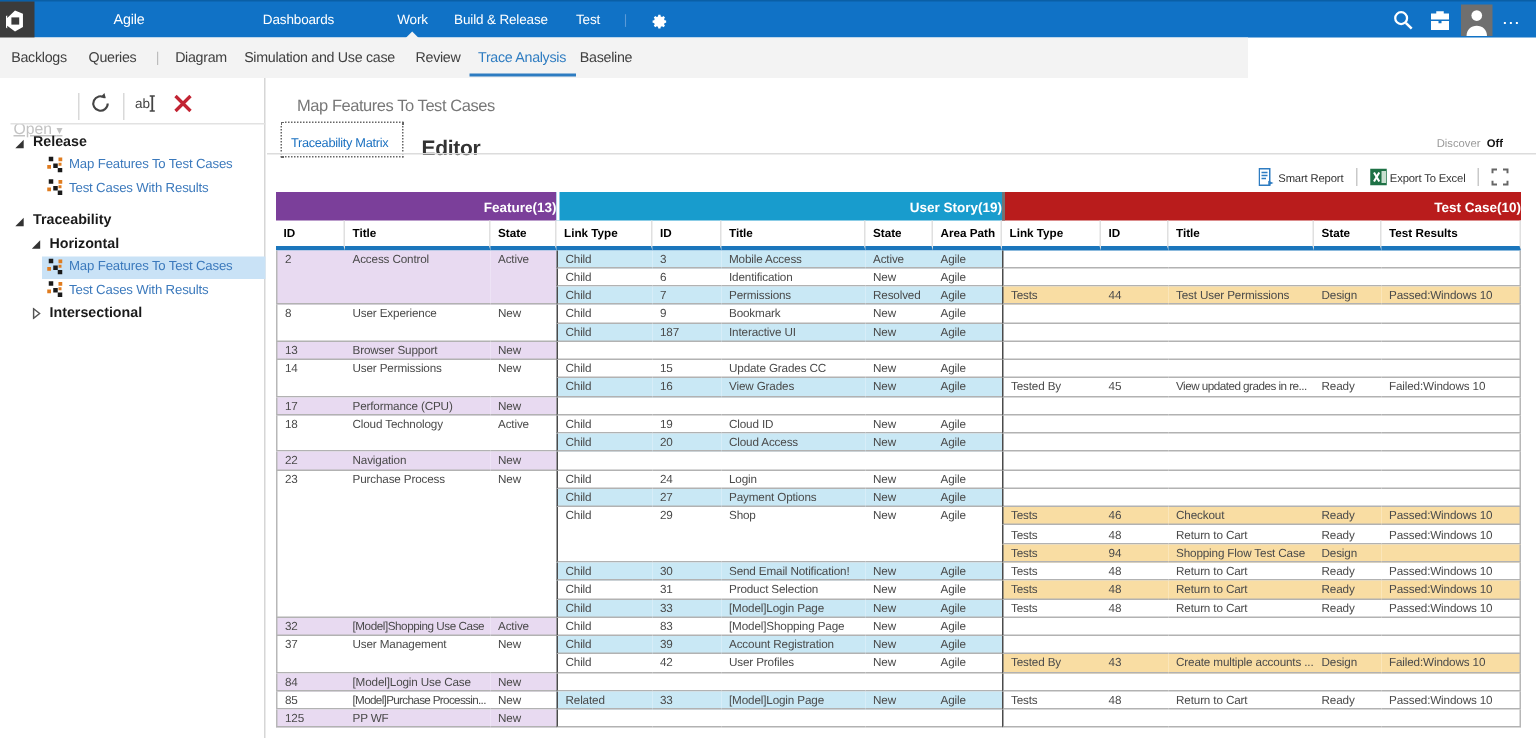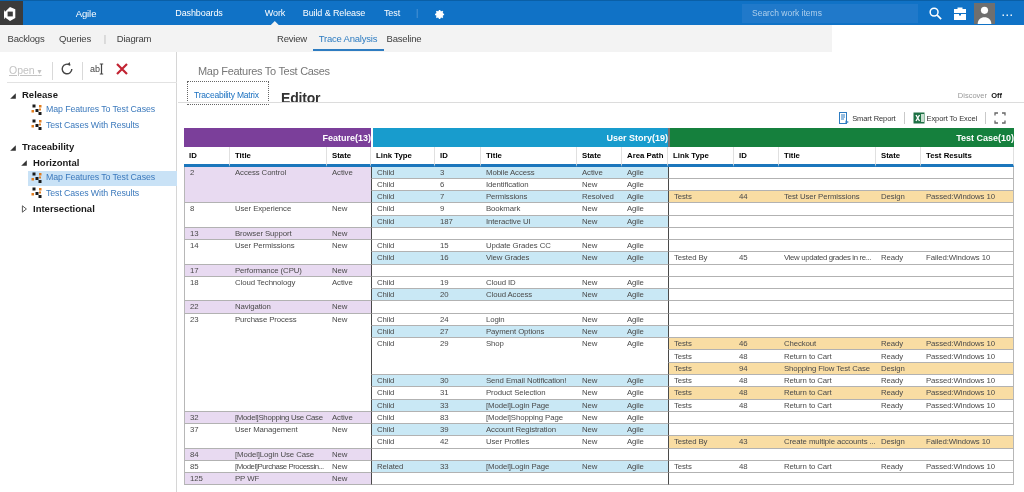--- a/index.html
+++ b/index.html
@@ -44,21 +44,21 @@
 #rtoolbar { position:absolute; right:18px; top:60px; height:16px; font-size:7.5px; letter-spacing:-0.1px; color:#333; white-space:nowrap; }
 #rtoolbar .sep { display:inline-block; width:1px; height:12px; background:#c9c9c9; margin:0 6px; vertical-align:-2px; }
 #rtoolbar span.lbl { vertical-align:1px; }
 
 
 #matrix { position:absolute; left:6px; top:76px; border-collapse:separate; border-spacing:0; table-layout:fixed; width:830px; }
 #matrix td, #matrix th { overflow:hidden; white-space:nowrap; font-weight:normal; text-align:left; }
 #matrix tr.grp th { height:19px; color:#fff; font-size:9px; font-weight:bold; text-align:right; }
 th.gf { background:#7b3f9a; }
 th.gu { background:#189ccd; border-left:2px solid #fff; }
-th.gt { background:#15803d; border-left:2px solid #737373; }
+th.gt { background:#b91c1c; border-left:2px solid #737373; }
 #matrix tr.cols td { height:19.5px; font-size:7.8px; font-weight:bold; color:#000; padding:0 0 0 5px; border-bottom:3px solid #1b76bc; border-right:1px solid #e0e0e0; vertical-align:middle; }
 tr.cols td.nr { border-right:none; }
 #matrix td.d { height:12.27px; font-size:7.8px; letter-spacing:-0.1px; color:#4a4a4a; padding:0 0 0 5px; border-bottom:1px solid #b2b2b2; vertical-align:middle; }
 #matrix td.us0 { border-left:1px solid #4a4a4a; }
 #matrix td.tc0 { border-left:1px solid #4a4a4a; }
 #matrix td.fe0 { border-left:1px solid #b7b7b7; }
 #matrix td.last { border-right:1px solid #b7b7b7; }
 td.pf { background:#e8daf1; }
 td.cu { background:#c9e8f5; }
 td.od { background:#f9dda3; }
@@ -78,21 +78,20 @@
     <div class="navitem" id="agile">Agile</div>
     <div class="navitem" style="left:199px;">Dashboards</div>
     <div class="navitem" style="left:236px;margin-top:48px;">Code</div>
     <div class="navitem" style="left:275px;">Work<div style="position:absolute;left:50%;bottom:0;width:0;height:0;border-left:5px solid transparent;border-right:5px solid transparent;border-bottom:5px solid #f3f3f3;transform:translateX(-50%);"></div></div>
     <div class="navitem" style="left:334px;">Build &amp; Release</div>
     <div class="navitem" style="left:392px;">Test</div>
     <div class="navitem" style="left:417px;color:#5a9ad8;">|</div>
     <svg class="abs" style="left:434px;top:8px" width="11" height="11" viewBox="0 0 16 16">
       <path fill="#fff" d="M8 5.2A2.8 2.8 0 1 0 8 10.8 2.8 2.8 0 0 0 8 5.2zm6.7 1.6-1.5-.25a5.3 5.3 0 0 0-.55-1.33l.9-1.25-1.52-1.52-1.25.9c-.42-.24-.86-.43-1.33-.55L9.2 1.3H7.05l-.25 1.5c-.47.12-.91.31-1.33.55l-1.25-.9-1.52 1.52.9 1.25c-.24.42-.43.86-.55 1.33l-1.5.25v2.15l1.5.25c.12.47.31.91.55 1.33l-.9 1.25 1.52 1.52 1.25-.9c.42.24.86.43 1.33.55l.25 1.5H9.2l.25-1.5c.47-.12.91-.31 1.33-.55l1.25.9 1.52-1.52-.9-1.25c.24-.42.43-.86.55-1.33l1.5-.25z"></path>
     </svg>
-    <div id="searchbox">Search work items</div>
     <svg class="abs" style="left:928px;top:5px" width="15" height="15" viewBox="0 0 16 16">
       <circle cx="6.5" cy="6.5" r="4.2" fill="none" stroke="#fff" stroke-width="1.6"></circle>
       <line x1="9.8" y1="9.8" x2="14" y2="14" stroke="#fff" stroke-width="1.8"></line>
     </svg>
     <svg class="abs" style="left:952px;top:5px" width="16" height="15" viewBox="0 0 16 15">
       <path fill="#fff" d="M5.5 3V1.5h5V3H14v4H2V3zM2 8h5v1.5h2V8h5v6H2z"></path>
     </svg>
     <div id="persona">
       <svg width="21" height="21" viewBox="0 0 20 20">
         <circle cx="10" cy="7" r="3.4" fill="#fff"></circle>
@@ -100,29 +99,30 @@
       </svg>
     </div>
     <div class="navitem" style="left:1008px;font-weight:bold;letter-spacing:1.5px;">...</div>
   </div>
 
   <div id="subnav">
     <div class="subitem" style="left:26px;">Backlogs</div>
     <div class="subitem" style="left:75px;">Queries</div>
     <div class="subitem" style="left:105px;color:#bbb;">|</div>
     <div class="subitem" style="left:134px;">Diagram</div>
+    <div class="subitem" style="left:213px;">Simulation and Use case</div>
     <div class="subitem" style="left:292px;">Review</div>
     <div class="subitem" id="tracean" style="left:348px;">Trace Analysis</div>
     <div class="subitem" style="left:404px;">Baseline</div>
   </div>
   <div id="trace-underline"></div>
 
   <div id="leftpanel">
     <div id="ltoolbar">
-      <span style="position:absolute;left:9px;top:4px;font-size:10.5px;color:#c3c3c3;text-decoration:underline;">Open <span style="font-size:8px;">▾</span></span>
+      <span style="position:absolute;left:9px;top:20px;font-size:10.5px;color:#c3c3c3;text-decoration:underline;">Open <span style="font-size:8px;">▾</span></span>
       <div class="sep" style="left:52px;"></div>
       <svg class="abs" style="left:60px;top:2px" width="14" height="14" viewBox="0 0 16 16">
         <path d="M13.5 8a5.5 5.5 0 1 1-2.2-4.4" fill="none" stroke="#444" stroke-width="1.6"></path>
         <path d="M11 0 l1 4-4-.8z" fill="#444"></path>
       </svg>
       <div class="sep" style="left:82px;"></div>
       <svg class="abs" style="left:90px;top:3px" width="15" height="12" viewBox="0 0 15 12">
         <text x="0" y="9" font-size="9" fill="#444" font-family="Liberation Sans">ab</text>
         <line x1="11.5" y1="1" x2="11.5" y2="11" stroke="#444" stroke-width="1.2"></line>
         <line x1="9.8" y1="1" x2="13.2" y2="1" stroke="#444" stroke-width="1"></line>

